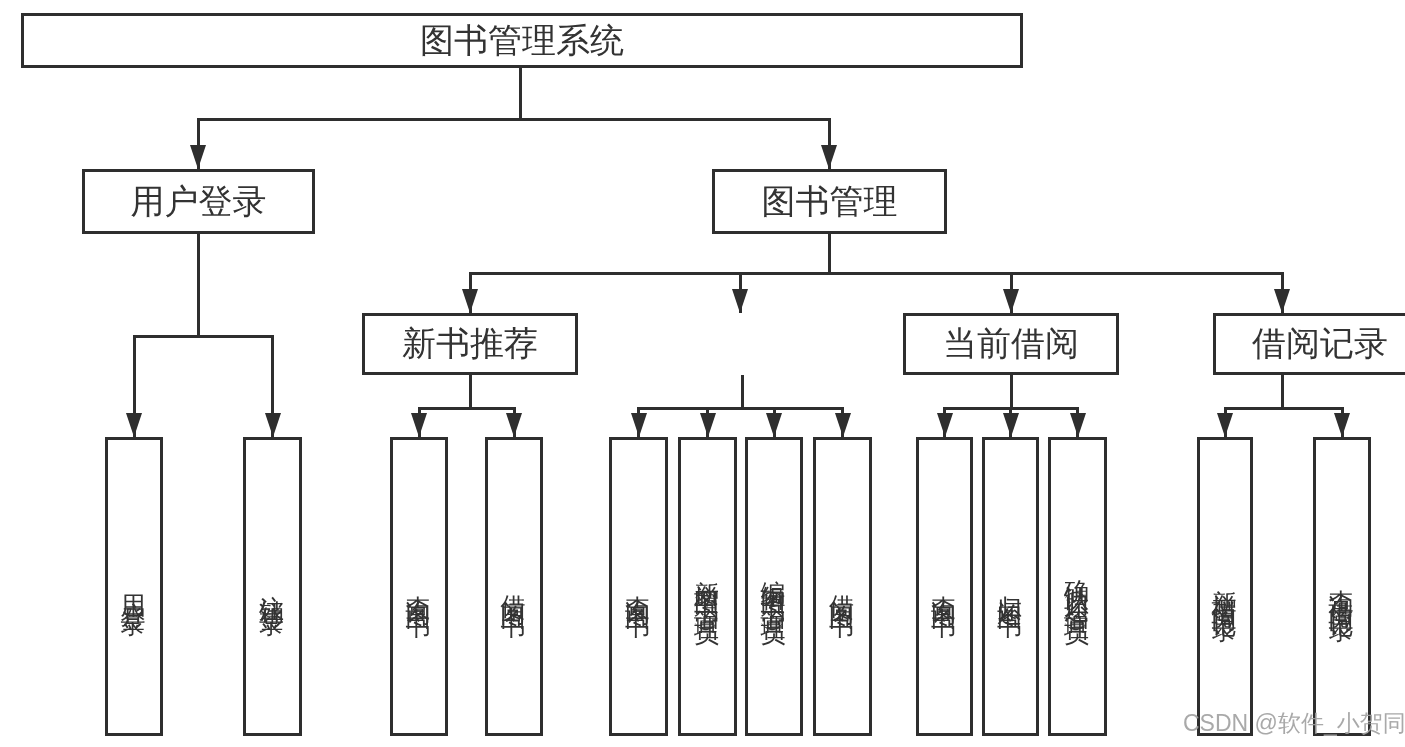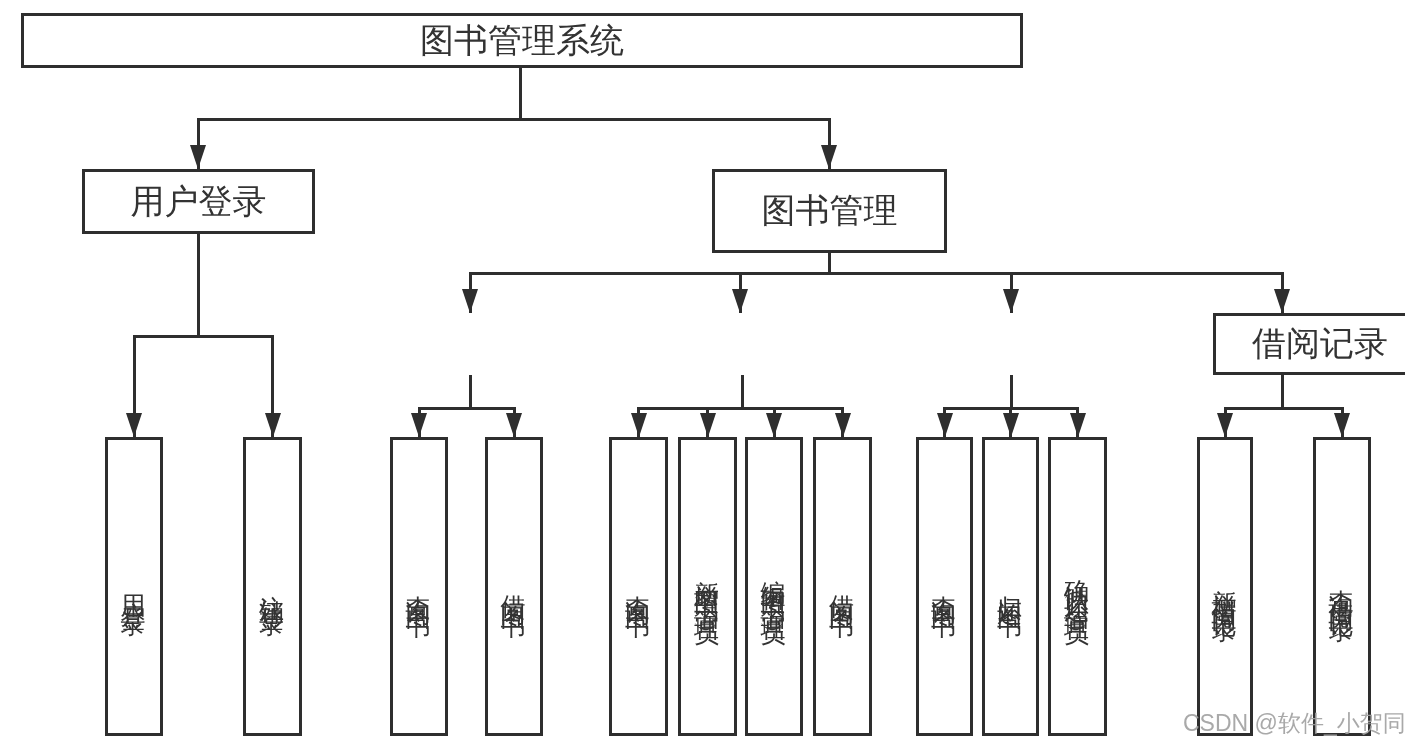--- a/index.html
+++ b/index.html
@@ -40,21 +40,21 @@
   <div class="vline" style="left:519px;top:68px;width:3px;height:50px;"></div>
   <div class="hline" style="left:196.5px;top:118px;width:634px;height:3px;"></div>
   <div class="vline" style="left:196.5px;top:118px;width:3px;height:51px;"></div>
   <div class="arr" style="left:190px;top:145px;"></div>
   <div class="vline" style="left:827.5px;top:118px;width:3px;height:51px;"></div>
   <div class="arr" style="left:821px;top:145px;"></div>
 
   <div class="node" style="left:82px;top:169px;width:233px;height:65px;">
     <span class="hlabel">用户登录</span>
   </div>
-  <div class="node" style="left:712px;top:169px;width:235px;height:84px;">
+  <div class="node" style="left:712px;top:169px;width:235px;height:65px;">
     <span class="hlabel">图书管理</span>
   </div>
 
   <div class="vline" style="left:196.5px;top:233px;width:3px;height:102px;"></div>
   <div class="hline" style="left:132.5px;top:335px;width:141.5px;height:3px;"></div>
   <div class="vline" style="left:132.5px;top:335px;width:3px;height:102px;"></div>
   <div class="arr" style="left:126px;top:413px;"></div>
   <div class="vline" style="left:271px;top:335px;width:3px;height:102px;"></div>
   <div class="arr" style="left:264.5px;top:413px;"></div>
 
@@ -62,20 +62,26 @@
   <div class="hline" style="left:468.5px;top:272px;width:815px;height:3px;"></div>
   <div class="vline" style="left:468.5px;top:272px;width:3px;height:41px;"></div>
   <div class="arr" style="left:462px;top:289px;"></div>
   <div class="vline" style="left:738.5px;top:272px;width:3px;height:41px;"></div>
   <div class="arr" style="left:732px;top:289px;"></div>
   <div class="vline" style="left:1009.5px;top:272px;width:3px;height:41px;"></div>
   <div class="arr" style="left:1003px;top:289px;"></div>
   <div class="vline" style="left:1280.5px;top:272px;width:3px;height:41px;"></div>
   <div class="arr" style="left:1274px;top:289px;"></div>
 
+  <div class="node" style="left:362px;top:313px;width:216px;height:62px;">
+    <span class="hlabel">新书推荐</span>
+  </div>
+  <div class="node" style="left:903px;top:313px;width:216px;height:62px;">
+    <span class="hlabel">当前借阅</span>
+  </div>
   <div class="node" style="left:1213px;top:313px;width:214px;height:62px;">
     <span class="hlabel">借阅记录</span>
   </div>
 
   <div class="vline" style="left:468.5px;top:375px;width:3px;height:32px;"></div>
   <div class="hline" style="left:417.5px;top:407px;width:98px;height:3px;"></div>
   <div class="vline" style="left:417.5px;top:407px;width:3px;height:30px;"></div>
   <div class="arr" style="left:411px;top:413px;"></div>
   <div class="vline" style="left:512.5px;top:407px;width:3px;height:30px;"></div>
   <div class="arr" style="left:506px;top:413px;"></div>

